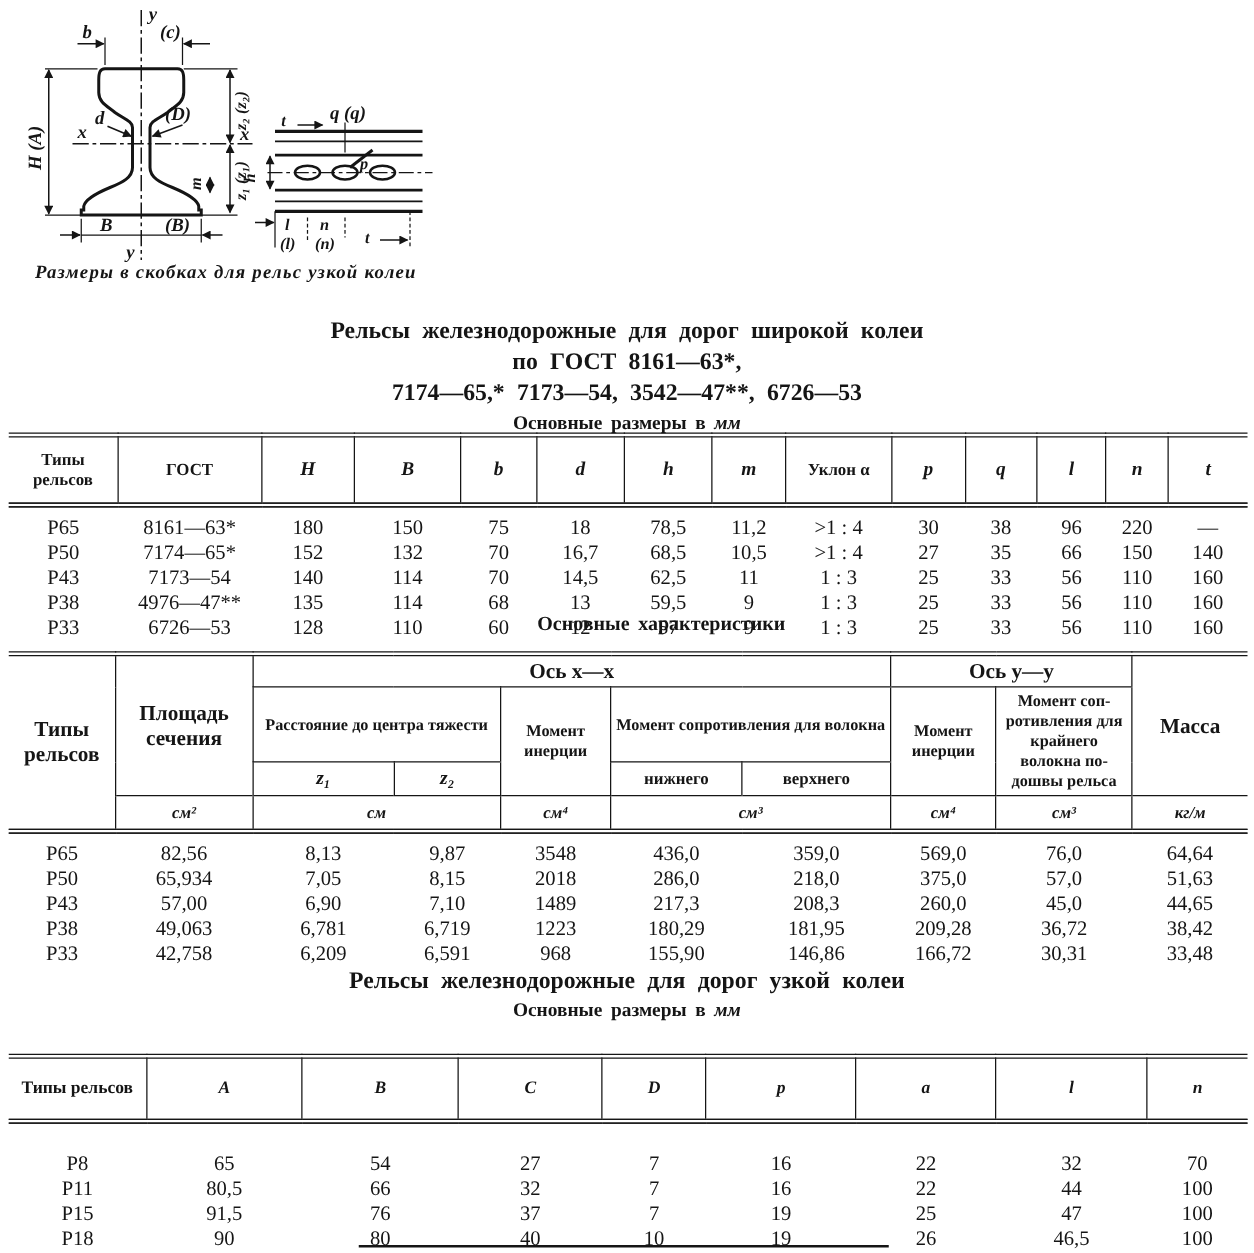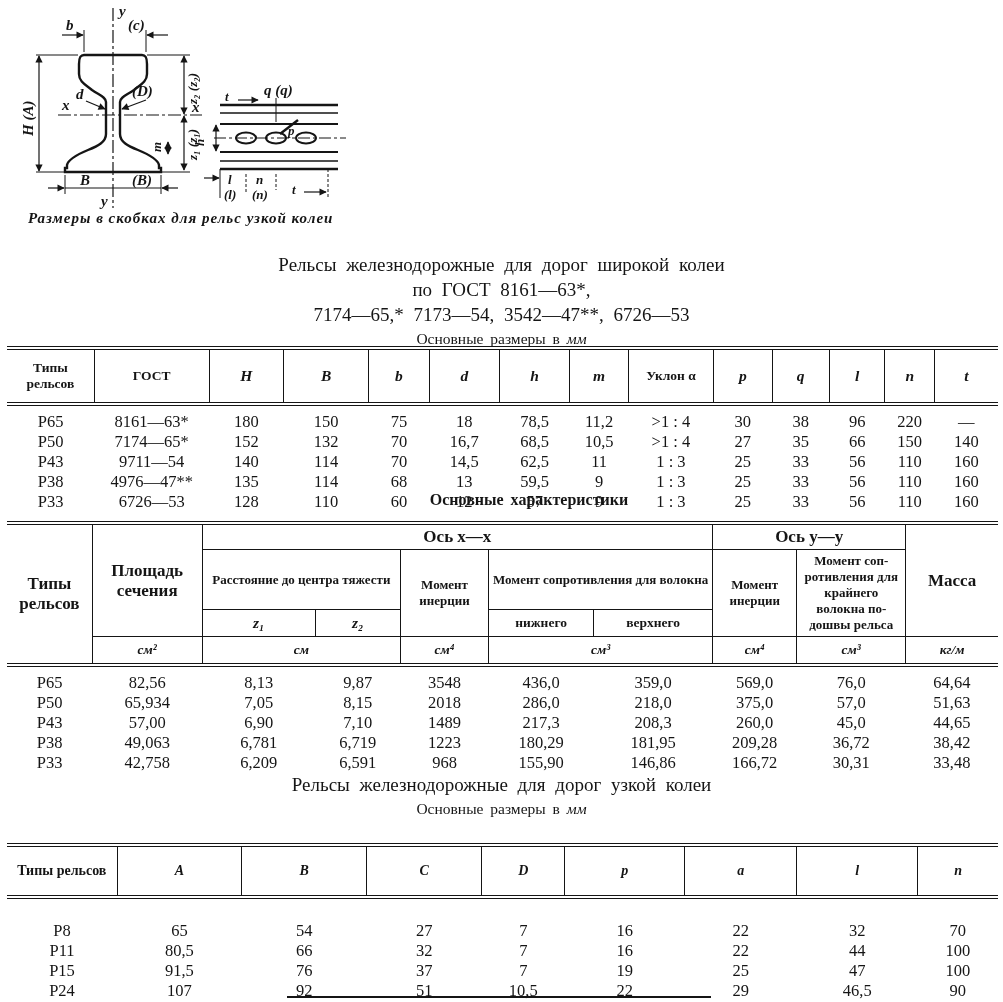--- a/index.html
+++ b/index.html
@@ -9,21 +9,21 @@
 
   
   .figure-wrap { position:absolute; left:6px; top:2px; width:350px; height:232px; }
   .figure-caption { position:absolute; left:28px; top:210px; width:360px;
     font-style:italic; font-weight:bold; font-size:15px; letter-spacing:1px; }
   .doc-title { position:absolute; left:600px; top:30px; width:400px; text-align:center;
     font-weight:bold; font-size:28px; letter-spacing:1px; }
   .doc-title .faint { color:#c9c9c9; margin-right:22px; font-weight:bold; }
 
   
-  .sec-head { position:absolute; left:0; width:100%; text-align:center; font-weight:normal; }
+  .sec-head { position:absolute; left:0; width:100%; text-align:center; font-weight:bold; }
   .sec-head .h-line { font-size:19px; line-height:25px; word-spacing:5px; }
   .sub-title { font-size:15.5px; margin-top:3px; word-spacing:3px; }
   .sub-title .unit { font-style:italic; }
   #sec1 { top:252px; }
   #chars-title { top:491px; padding-left:55px; font-size:16px; font-weight:bold; text-align:center;
     position:absolute; width:100%; word-spacing:3px; }
   #sec2 { top:772px; }
 
   
   table { border-collapse:collapse; table-layout:fixed; width:991px; }
@@ -233,21 +233,21 @@
           <td>10,5</td>
           <td>&gt;1 : 4</td>
           <td>27</td>
           <td>35</td>
           <td>66</td>
           <td>150</td>
           <td>140</td>
         </tr>
         <tr>
           <td>Р43</td>
-          <td>9711—54</td>
+          <td>7173—54</td>
           <td>140</td>
           <td>114</td>
           <td>70</td>
           <td>14,5</td>
           <td>62,5</td>
           <td>11</td>
           <td>1 : 3</td>
           <td>25</td>
           <td>33</td>
           <td>56</td>
@@ -459,20 +459,31 @@
           <td>91,5</td>
           <td>76</td>
           <td>37</td>
           <td>7</td>
           <td>19</td>
           <td>25</td>
           <td>47</td>
           <td>100</td>
         </tr>
         <tr>
+          <td>Р18</td>
+          <td>90</td>
+          <td>80</td>
+          <td>40</td>
+          <td>10</td>
+          <td>19</td>
+          <td>26</td>
+          <td>46,5</td>
+          <td>100</td>
+        </tr>
+        <tr>
           <td>Р24</td>
           <td>107</td>
           <td>92</td>
           <td>51</td>
           <td>10,5</td>
           <td>22</td>
           <td>29</td>
           <td>46,5</td>
           <td>90</td>
         </tr>

